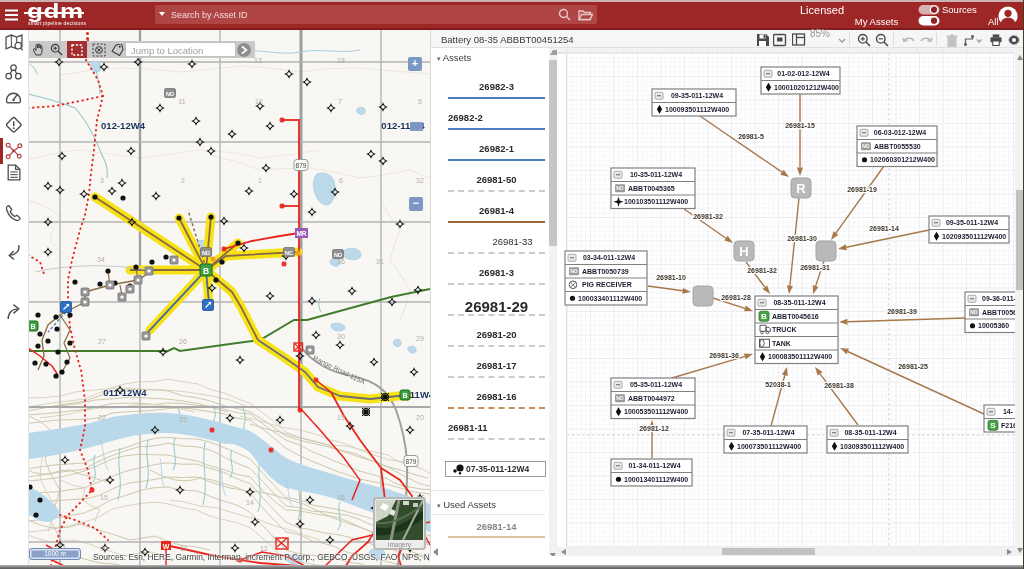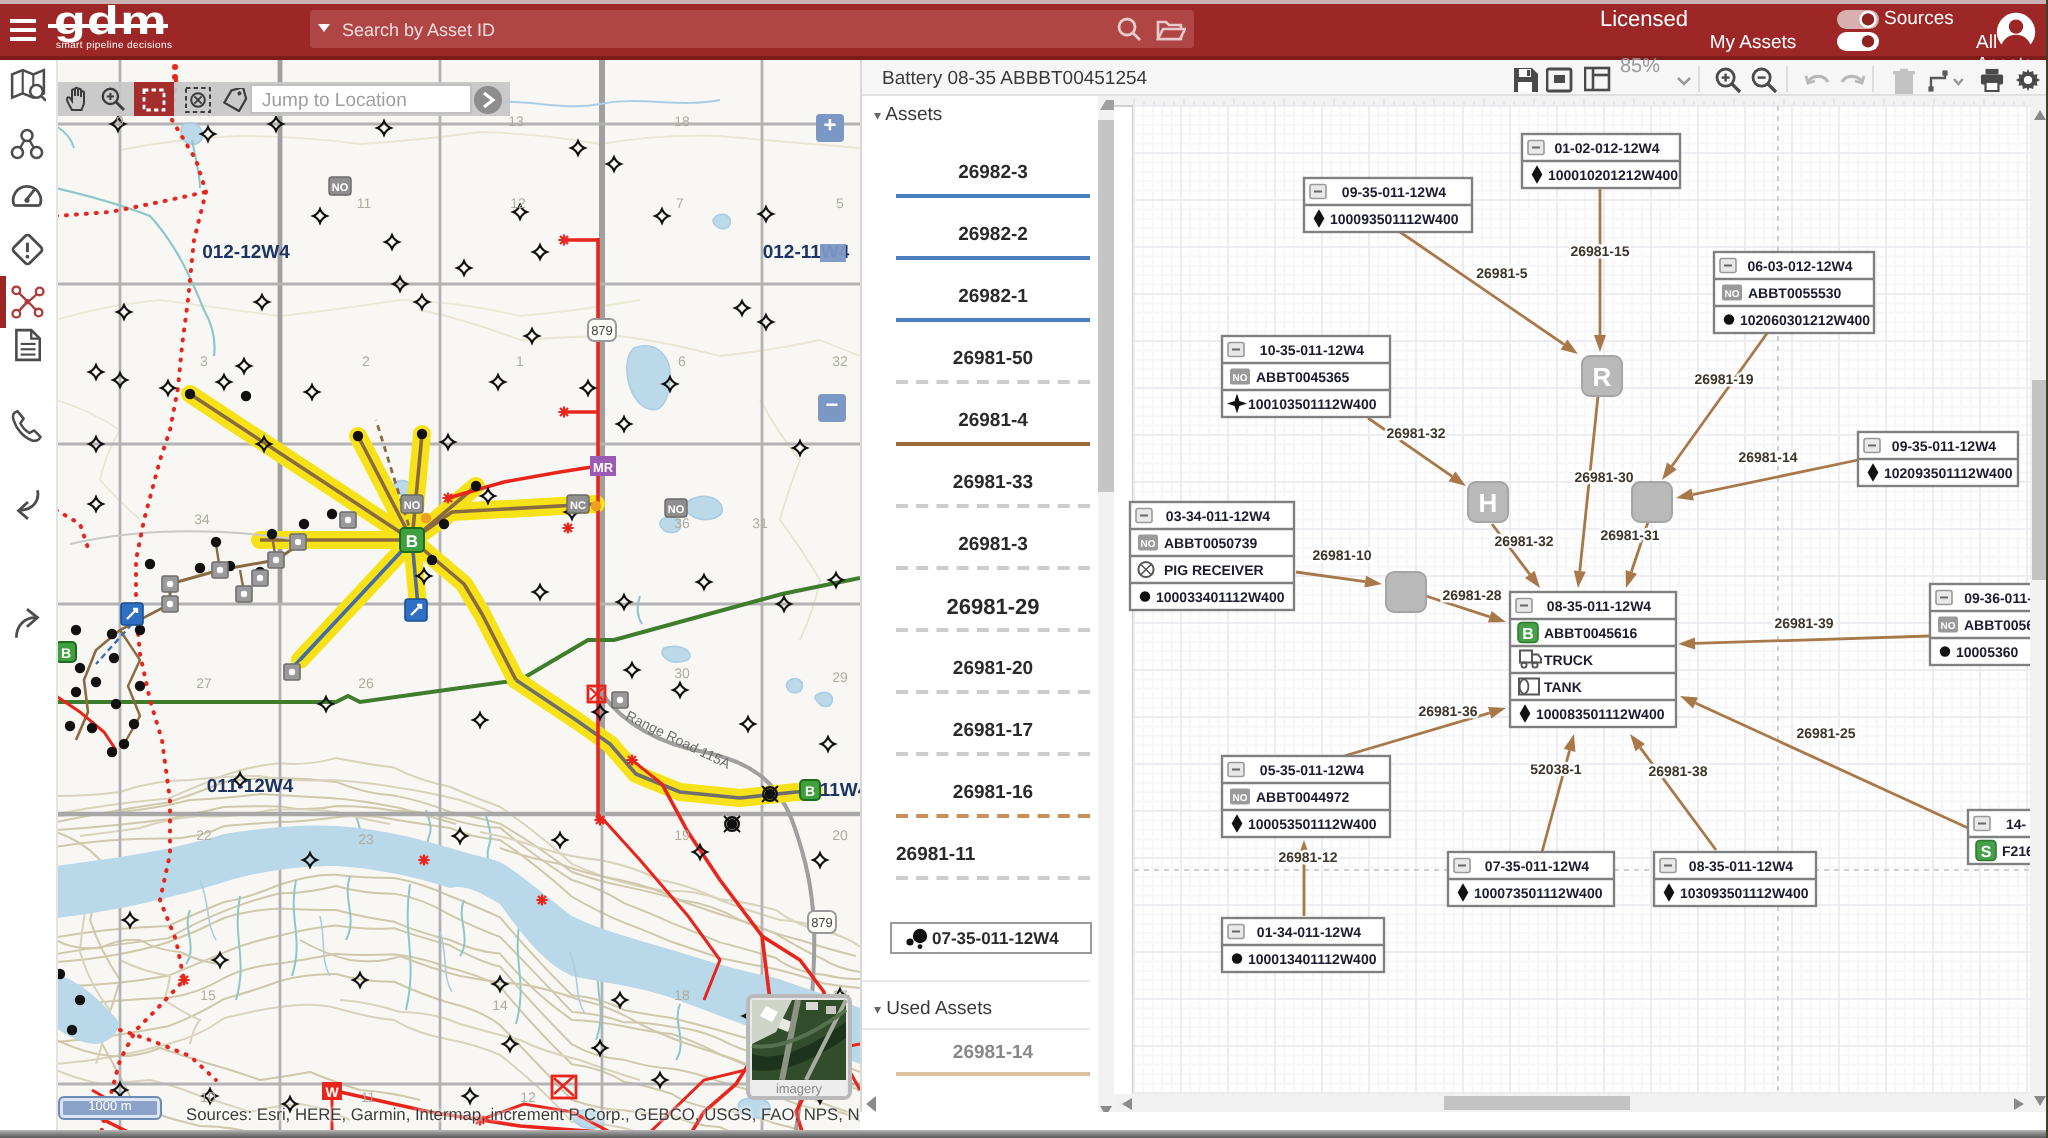--- a/index.html
+++ b/index.html
@@ -552,33 +552,33 @@
 <svg style="position:absolute;left:875px;top:33px" width="14" height="14" viewBox="0 0 14 14">
       <circle cx="5.8" cy="5.8" r="4.3" fill="none" stroke="#4a4a4a" stroke-width="1.4"></circle>
       <line x1="9" y1="9" x2="13" y2="13" stroke="#4a4a4a" stroke-width="1.6"></line>
       <line x1="3.8" y1="5.8" x2="7.8" y2="5.8" stroke="#4a4a4a" stroke-width="1.2"></line>
     </svg>
 <div style="position:absolute;left:430px;top:48px;width:130px;height:517px;background:#fff"></div>
 <div style="position:absolute;left:430px;top:30px;width:1px;height:535px;background:#d8d8d8"></div>
 <div style="position:absolute;left:437px;top:52px;font-size:9.5px;color:#3a3a3a"><span style="font-size:7px;color:#666">▾</span> Assets</div>
 <div style="position:absolute;left:448px;top:81px;width:97px;text-align:center;font-size:9.5px;font-weight:bold;color:#2a2a2a">26982-3</div>
 <div style="position:absolute;left:448px;top:96.5px;width:97px;height:2px;background:#4a7cc0"></div>
-<div style="position:absolute;left:448px;top:112px;width:97px;text-align:center;font-size:9.5px;font-weight:bold;color:#2a2a2a">26982-2</div>
+<div style="position:absolute;left:448px;top:112px;width:97px;text-align:left;font-size:9.5px;font-weight:bold;color:#2a2a2a">26982-2</div>
 <div style="position:absolute;left:448px;top:127.5px;width:97px;height:2px;background:#4a7cc0"></div>
 <div style="position:absolute;left:448px;top:143px;width:97px;text-align:center;font-size:9.5px;font-weight:bold;color:#2a2a2a">26982-1</div>
 <div style="position:absolute;left:448px;top:158.5px;width:97px;height:2px;background:#4a7cc0"></div>
 <div style="position:absolute;left:448px;top:174px;width:97px;text-align:center;font-size:9.5px;font-weight:bold;color:#2a2a2a">26981-50</div>
 <div style="position:absolute;left:448px;top:189.5px;width:97px;height:0;border-top:2px dashed #cccccc"></div>
 <div style="position:absolute;left:448px;top:205px;width:97px;text-align:center;font-size:9.5px;font-weight:bold;color:#2a2a2a">26981-4</div>
 <div style="position:absolute;left:448px;top:220.5px;width:97px;height:2px;background:#9a6a3a"></div>
-<div style="position:absolute;left:448px;top:236px;width:97px;text-align:center;font-size:9.5px;font-weight:bold;color:#2a2a2a">26981-33</div>
+<div style="position:absolute;left:464px;top:236px;width:97px;text-align:center;font-size:9.5px;font-weight:normal;color:#2a2a2a">26981-33</div>
 <div style="position:absolute;left:448px;top:251.5px;width:97px;height:0;border-top:2px dashed #cccccc"></div>
 <div style="position:absolute;left:448px;top:267px;width:97px;text-align:center;font-size:9.5px;font-weight:bold;color:#2a2a2a">26981-3</div>
 <div style="position:absolute;left:448px;top:282.5px;width:97px;height:0;border-top:2px dashed #cccccc"></div>
-<div style="position:absolute;left:448px;top:298px;width:97px;text-align:center;font-size:11px;font-weight:bold;color:#2a2a2a">26981-29</div>
+<div style="position:absolute;left:448px;top:298px;width:97px;text-align:center;font-size:15px;font-weight:bold;color:#2a2a2a">26981-29</div>
 <div style="position:absolute;left:448px;top:313.5px;width:97px;height:0;border-top:2px dashed #cccccc"></div>
 <div style="position:absolute;left:448px;top:329px;width:97px;text-align:center;font-size:9.5px;font-weight:bold;color:#2a2a2a">26981-20</div>
 <div style="position:absolute;left:448px;top:344.5px;width:97px;height:0;border-top:2px dashed #cccccc"></div>
 <div style="position:absolute;left:448px;top:360px;width:97px;text-align:center;font-size:9.5px;font-weight:bold;color:#2a2a2a">26981-17</div>
 <div style="position:absolute;left:448px;top:375.5px;width:97px;height:0;border-top:2px dashed #cccccc"></div>
 <div style="position:absolute;left:448px;top:391px;width:97px;text-align:center;font-size:9.5px;font-weight:bold;color:#2a2a2a">26981-16</div>
 <div style="position:absolute;left:448px;top:406.5px;width:97px;height:0;border-top:2px dashed #c89058"></div>
 <div style="position:absolute;left:448px;top:422px;width:97px;text-align:left;font-size:9.5px;font-weight:bold;color:#2a2a2a">26981-11</div>
 <div style="position:absolute;left:448px;top:437.5px;width:97px;height:0;border-top:2px dashed #cccccc"></div>
 <div style="position:absolute;left:445px;top:461px;width:101px;height:16px;background:#fff;border:1px solid #9a9a9a;box-sizing:border-box"></div>

